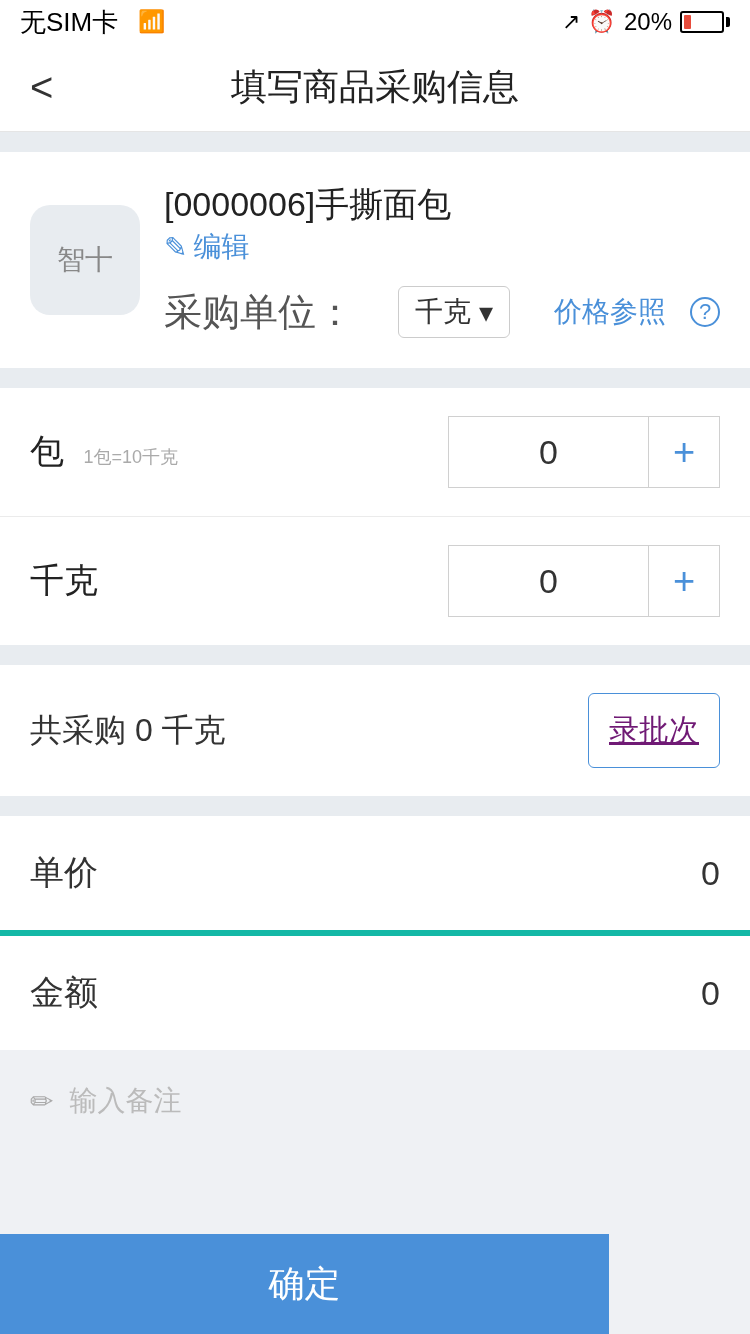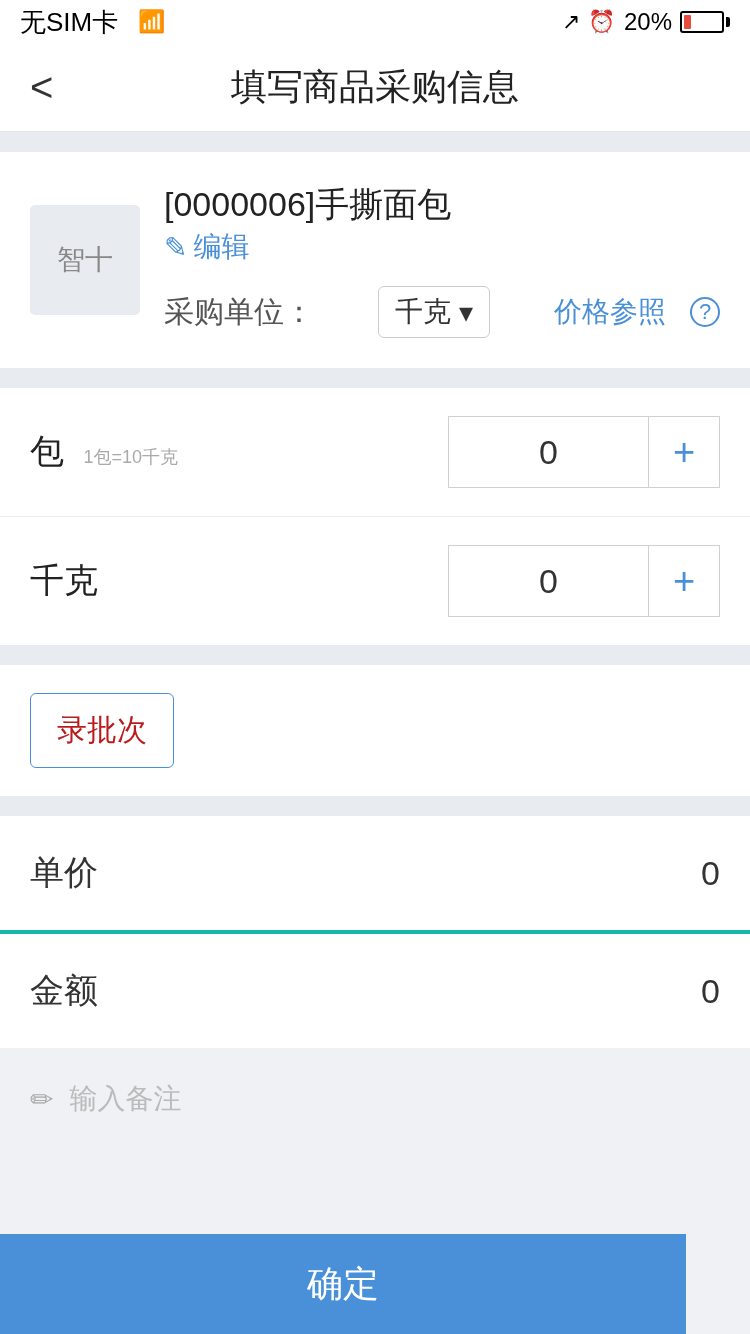--- a/index.html
+++ b/index.html
@@ -88,21 +88,21 @@
       padding: 30px;
       display: flex;
       align-items: center;
       gap: 24px;
       min-height: 160px;
     }
     .product-image {
       width: 110px;
       height: 110px;
       background: #e8ecf0;
-      border-radius: 5px;
+      border-radius: 20px;
       display: flex;
       align-items: center;
       justify-content: center;
       flex-shrink: 0;
       font-size: 22px;
       color: #999;
     }
     .product-info {
       flex: 1;
     }
@@ -126,21 +126,21 @@
       cursor: pointer;
       flex-shrink: 0;
     }
     .unit-row {
       margin-top: 20px;
       display: flex;
       align-items: center;
       justify-content: space-between;
     }
     .unit-label {
-      font-size: 30px;
+      font-size: 38px;
       color: #555;
     }
     .unit-select {
       display: flex;
       align-items: center;
       border: 1px solid #ccc;
       border-radius: 6px;
       padding: 6px 16px;
       font-size: 28px;
       color: #333;
@@ -213,39 +213,40 @@
       justify-content: space-between;
       padding: 28px 30px;
       background: #fff;
     }
     .summary-text {
       font-size: 32px;
       color: #333;
     }
     .record-btn {
       border: 1px solid #4a90d9;
-      color: #b91c1c;
+      color: #701a75;
       background: #fff;
       font-size: 30px;
-      padding: 16px 26px;
+      padding: 16px 20px;
       border-radius: 6px;
       cursor: pointer;
+      text-decoration: underline;
     }
 
     
     .price-section {
       background: #fff;
       margin-top: 0;
     }
     .price-row {
       display: flex;
       align-items: center;
       justify-content: space-between;
       padding: 34px 30px;
-      border-bottom: 4px solid #14b8a6;
+      border-bottom: 6px solid #14b8a6;
     }
     .price-row:last-child {
       border-bottom: none;
     }
     .price-label {
       font-size: 34px;
       color: #333;
     }
     .price-value {
       font-size: 34px;
@@ -274,21 +275,21 @@
     .content-area {
       background: #eff1f4;
       flex: 1;
     }
 
     
     .bottom-bar {
       position: fixed;
       bottom: 0;
       left: 0;
-      width: 686px;
+      width: 609px;
       height: 100px;
       background: #4a90d9;
       display: flex;
       align-items: center;
       justify-content: center;
       cursor: pointer;
     }
     .confirm-btn-text {
       font-size: 36px;
       color: #fff;
@@ -377,20 +378,27 @@
       <div class="quantity-input-wrap">
         <input class="quantity-input" type="text" value="0" style="">
         <div class="quantity-plus">+</div>
       </div>
     </div>
   </div>
 
   <div class="divider"></div>
 
   <div class="summary-row">
+    <span class="summary-text">
+      <span>共采购</span>
+      <span> </span>
+      <span>0</span>
+      <span> </span>
+      <span>千克</span>
+    </span>
     <button class="record-btn">录批次</button>
   </div>
 
   <div class="divider"></div>
 
   <div class="price-section">
     <div class="price-row">
       <span class="price-label">单价</span>
       <span class="price-value">0</span>
     </div>

